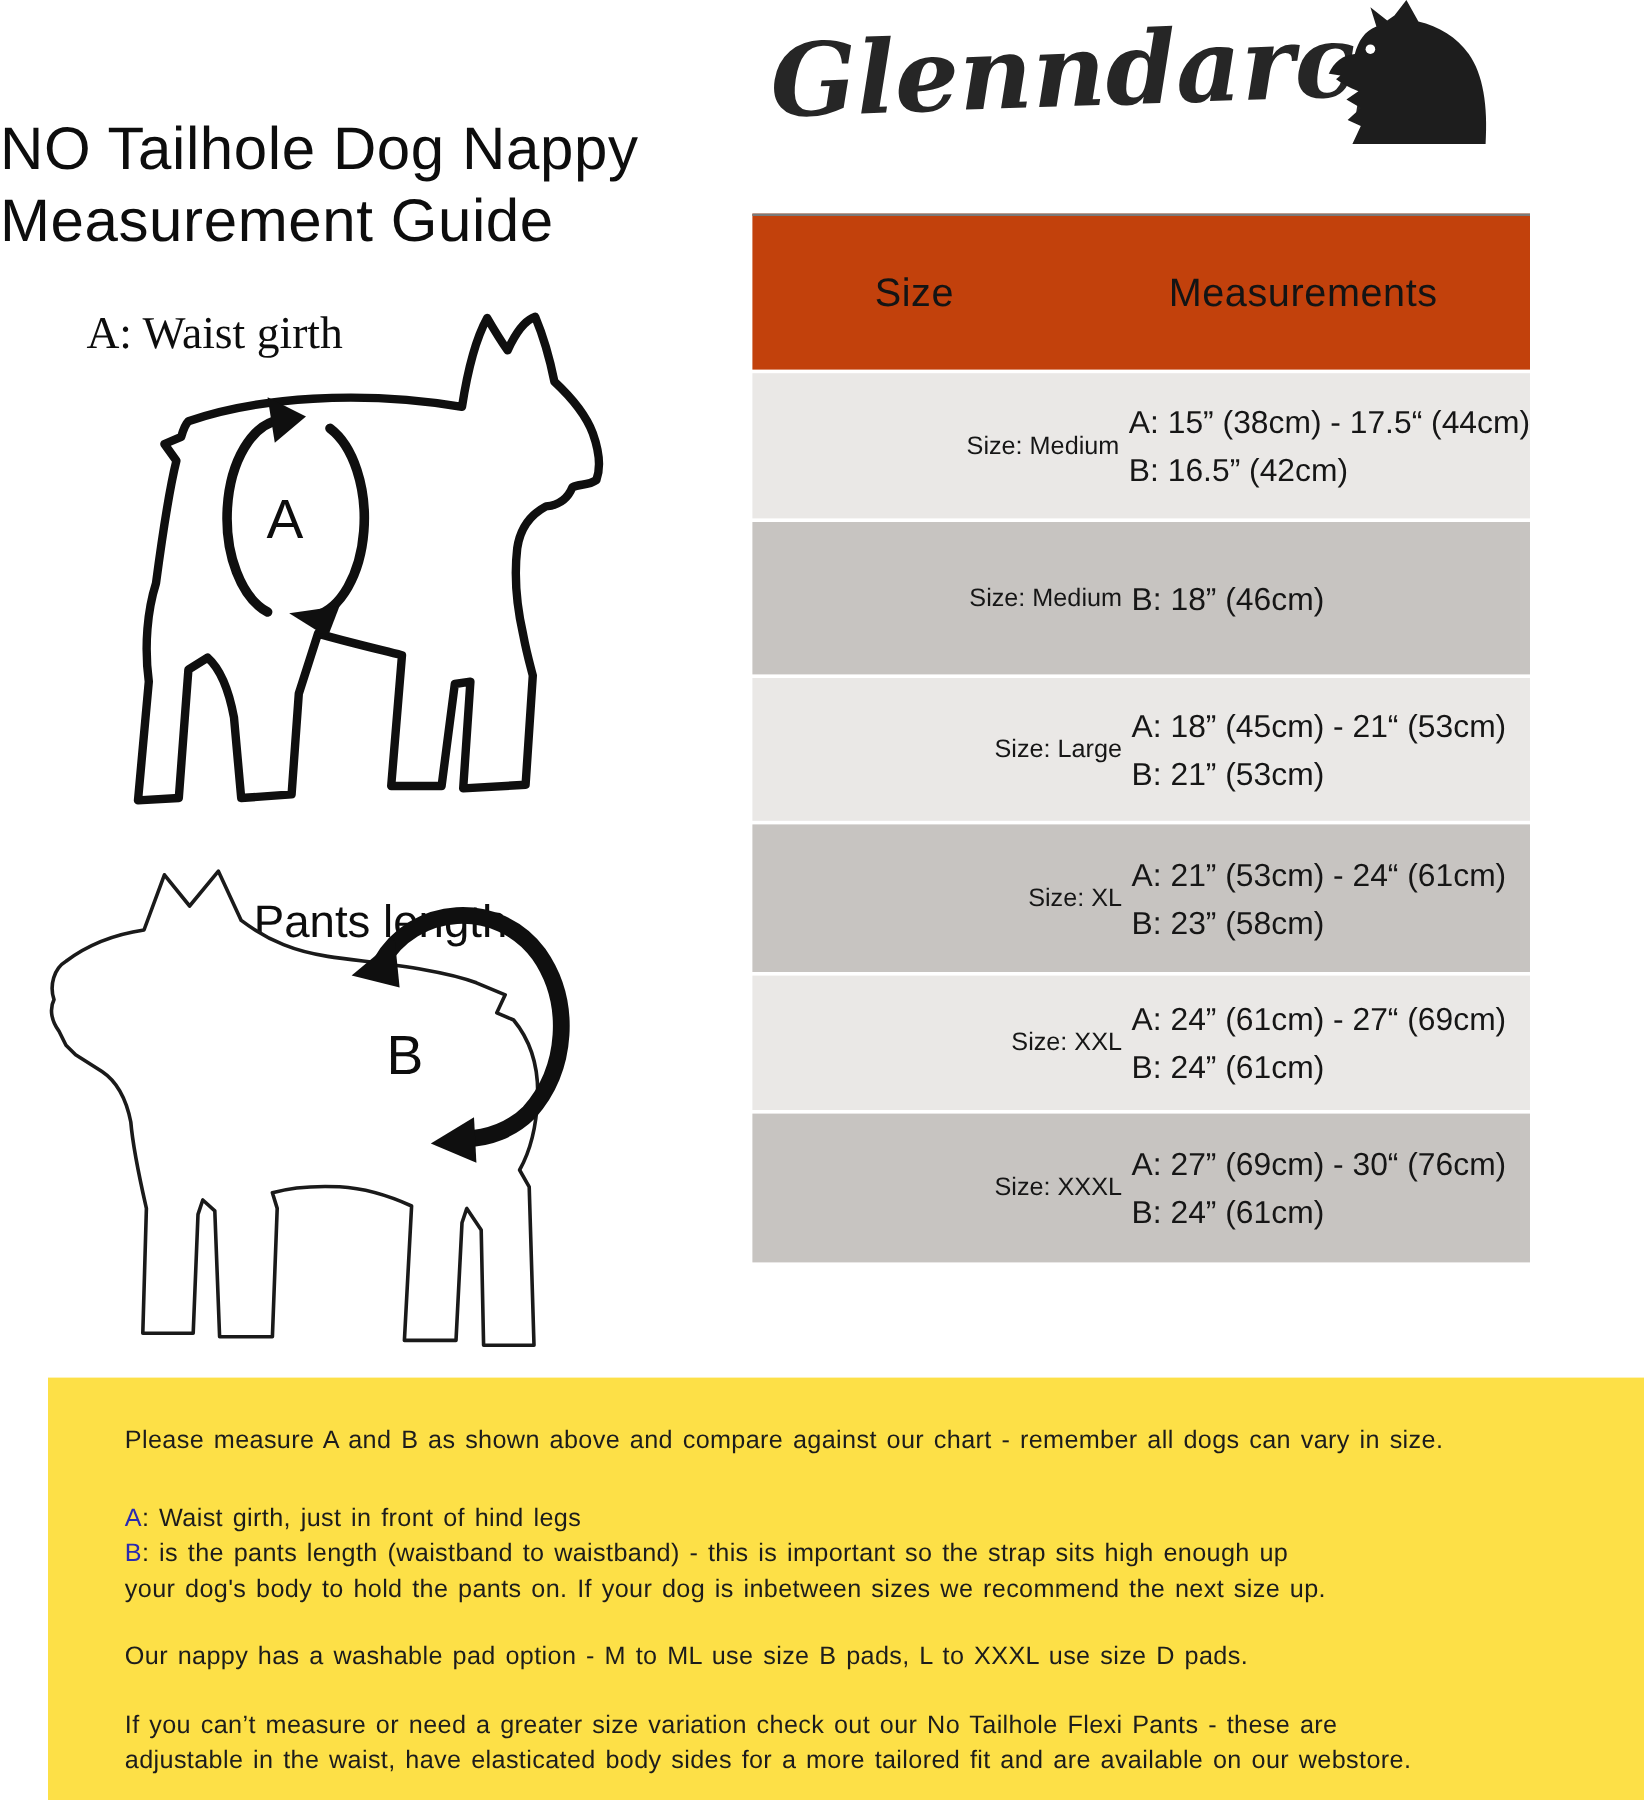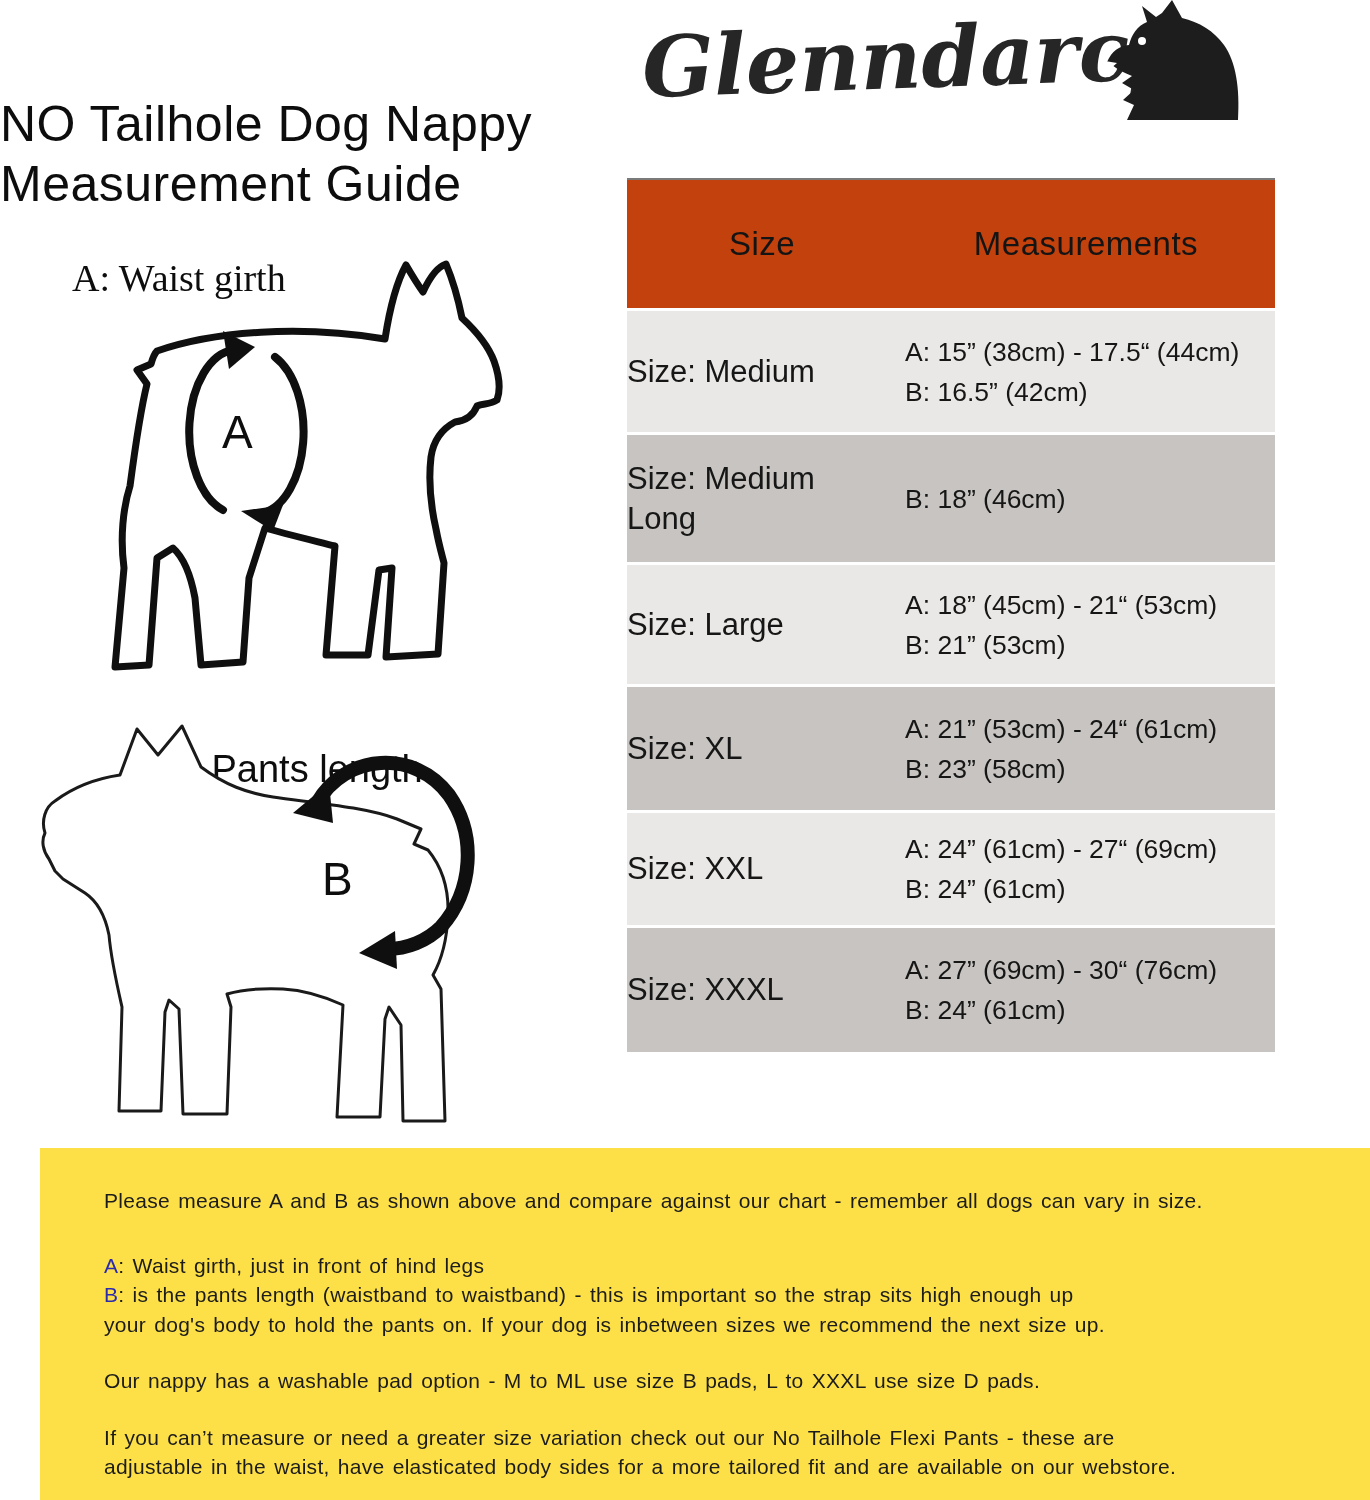--- a/index.html
+++ b/index.html
@@ -31,21 +31,21 @@
   .size-table{position:absolute;left:627px;top:178px;width:648px;}
   .t-header{
     display:flex;height:128px;background:#c2410c;border-top:2px solid #7a7a7a;
     align-items:center;font-size:33px;color:#141414;letter-spacing:.5px;
   }
   .t-header .h-size{width:270px;text-align:center;}
   .t-header .h-meas{flex:1;text-align:center;}
   .t-row{display:flex;margin-top:3px;align-items:center;}
   .t-row.light{background:#eae8e6;}
   .t-row.mid{background:#c7c4c1;}
-  .t-size{width:270px;text-align:left;font-size:31px;color:#161616;line-height:40px;}
+  .t-size{width:270px;text-align:right;font-size:21px;color:#161616;line-height:40px;margin-left:38px;}
   .t-meas{flex:1;padding-left:8px;font-size:26.5px;line-height:40px;color:#161616;white-space:nowrap;}
   
   .notes{
     position:absolute;left:40px;top:1148px;width:1330px;height:352px;
     background:#fde047;color:#1c1c1c;padding-left:28px;
   }
   .notes-inner{padding:38px 0 0 36px;font-size:21px;line-height:29.5px;letter-spacing:.3px;word-spacing:2px;}
   .note-line{white-space:nowrap;}
   .gap-lg{margin-top:35px;}
   .gap-md{margin-top:27px;}
@@ -126,21 +126,20 @@
       </div>
       <div class="t-meas">
         <div>A: 15” (38cm) - 17.5“ (44cm)</div>
         <div>B: 16.5” (42cm)</div>
       </div>
     </div>
 
     <div class="t-row mid" style="height:127px">
       <div class="t-size">
         <div>Size: Medium</div>
-        <div>Long</div>
       </div>
       <div class="t-meas">
         <div>B: 18” (46cm)</div>
       </div>
     </div>
 
     <div class="t-row light" style="height:119px">
       <div class="t-size">
         <div>Size: Large</div>
         <div></div>

